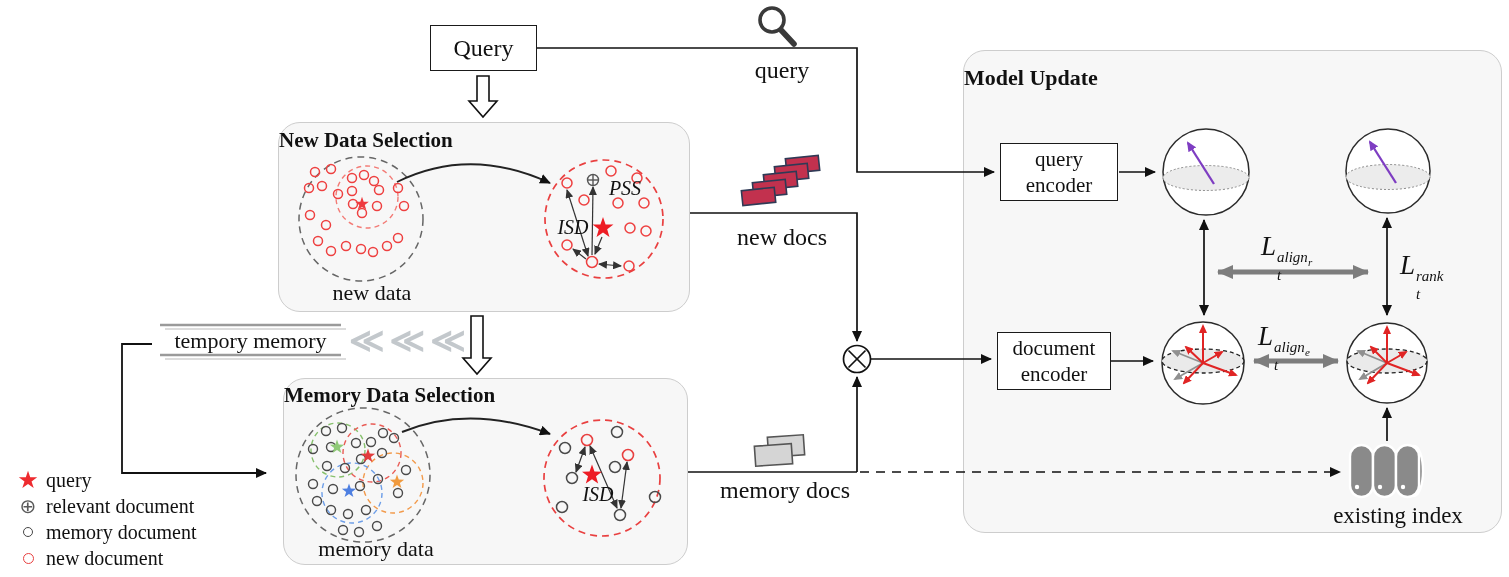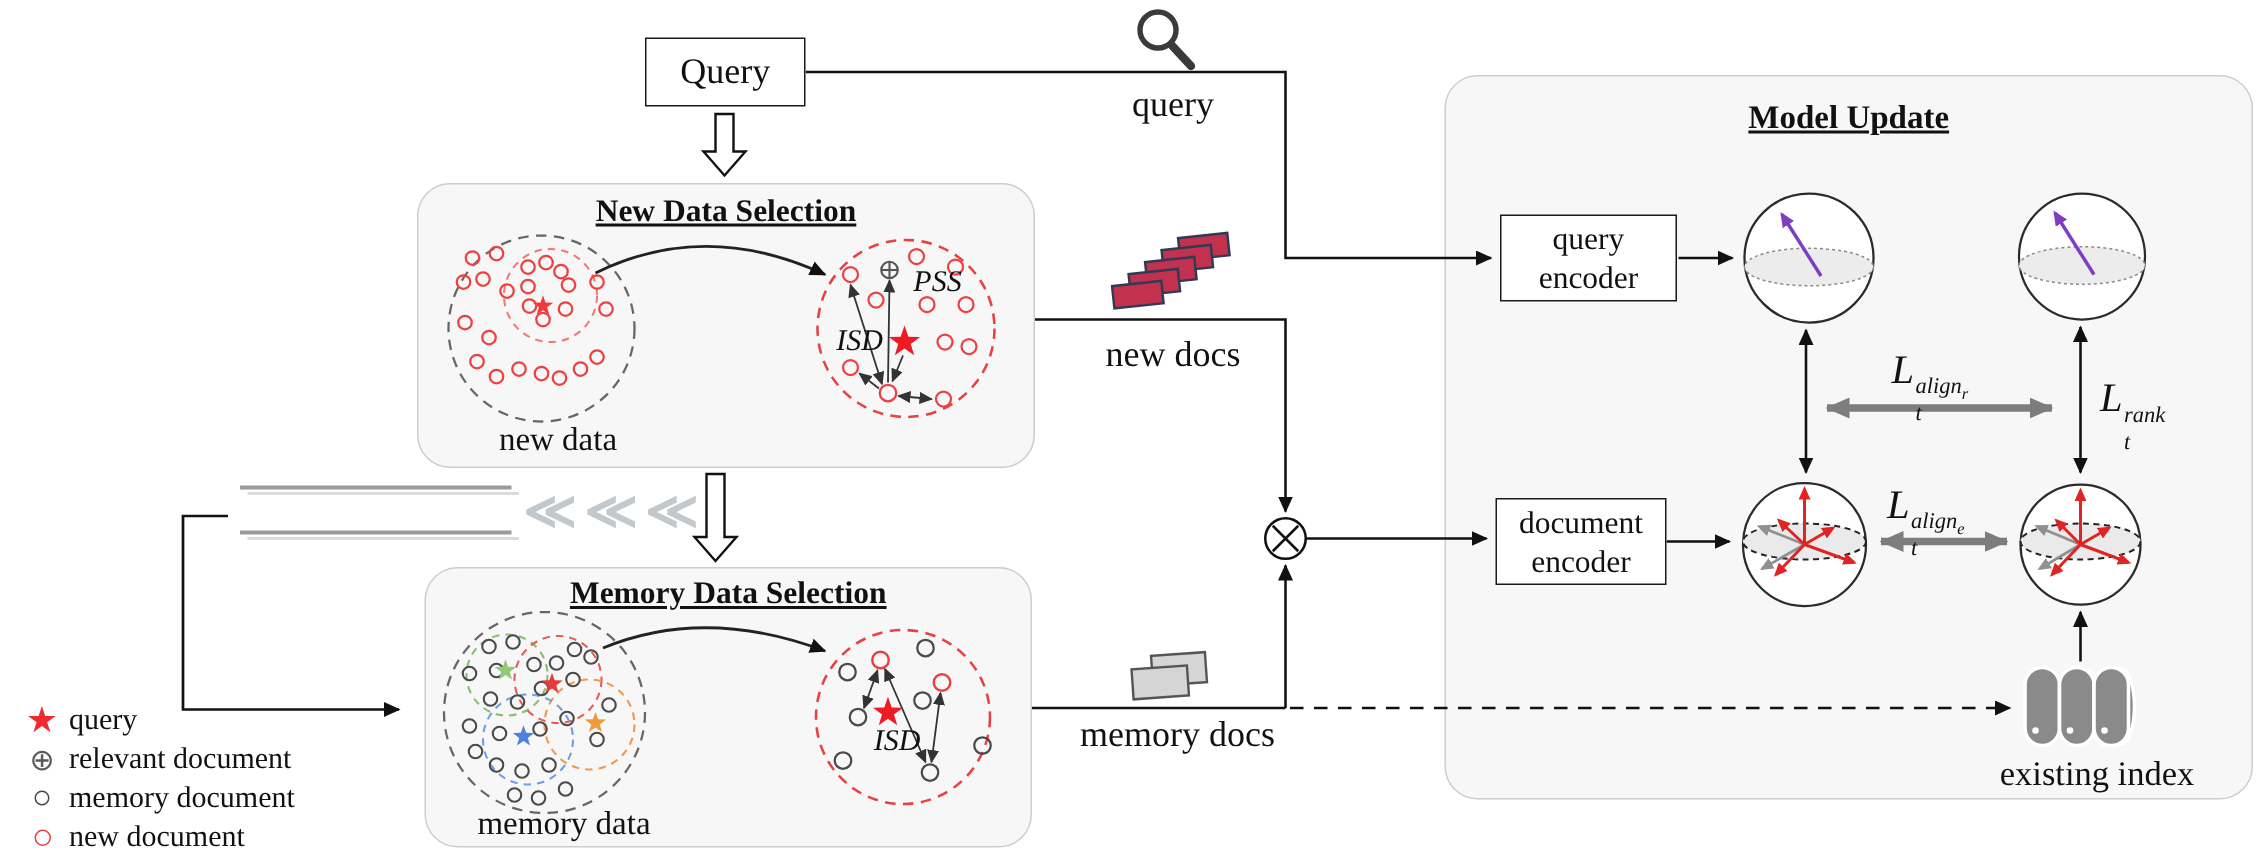--- a/index.html
+++ b/index.html
@@ -1,19 +1,19 @@
 <!DOCTYPE html>
 <html><head>
 <meta charset="utf-8">
 <style>
   html,body{margin:0;padding:0;background:#fff;}
   .stage{position:relative;width:1509px;height:577px;background:#fff;overflow:hidden;
          font-family:"Liberation Serif","DejaVu Serif",serif;color:#111;}
   .panel{position:absolute;background:#f7f7f7;border:1.5px solid #cdcdcd;border-radius:22px;box-sizing:border-box;}
-  .panel-title{position:absolute;left:0;right:0;text-align:center;font-weight:bold;font-size:21px;text-decoration:underline;}
+  .panel-title{position:absolute;left:0;right:0;font-weight:bold;font-size:21px;}
   .gfx{position:absolute;left:0;top:0;z-index:2;}
   .lbl{position:absolute;z-index:3;}
   .ctr{text-align:center;}
   .box{position:absolute;z-index:3;background:#fff;border:1.7px solid #1a1a1a;box-sizing:border-box;
        display:flex;align-items:center;justify-content:center;text-align:center;}
   .ital{font-style:italic;}
   .chev{font-weight:bold;color:#c3c8cc;letter-spacing:5px;}
   .mlabel{font-style:italic;font-size:27px;white-space:nowrap;}
   .mlabel .stack{display:inline-flex;flex-direction:column;font-size:15px;line-height:1.02;
                  vertical-align:-7px;margin-left:1px;}
@@ -319,20 +319,21 @@
   </div>
   <div class="box" style="left:997px;top:332px;width:114px;height:58px;font-size:21px;line-height:1.25">
     <span>document encoder</span>
   </div>
 
   <div class="lbl ctr" style="left:742px;top:57px;width:80px;font-size:24px">query</div>
   <div class="lbl ctr ital" style="left:600px;top:177px;width:50px;font-size:20px">PSS</div>
   <div class="lbl ctr ital" style="left:548px;top:216px;width:50px;font-size:20px">ISD</div>
   <div class="lbl ctr" style="left:316px;top:280px;width:112px;font-size:22px">new data</div>
 
+  <div class="lbl ctr" style="left:160px;top:328px;width:181px;font-size:22px">tempory memory</div>
   <div class="lbl chev" style="left:349px;top:320px;font-size:34px">≪≪≪</div>
 
 
   <div class="lbl ctr ital" style="left:568px;top:483px;width:60px;font-size:20px">ISD</div>
   <div class="lbl ctr" style="left:310px;top:536px;width:132px;font-size:22px">memory data</div>
 
   <div class="lbl ctr" style="left:722px;top:224px;width:120px;font-size:24px">new docs</div>
   <div class="lbl ctr" style="left:712px;top:477px;width:146px;font-size:24px">memory docs</div>
 
   <div class="lbl mlabel" style="left:1261px;top:231px"><span>L</span><span class="stack">

